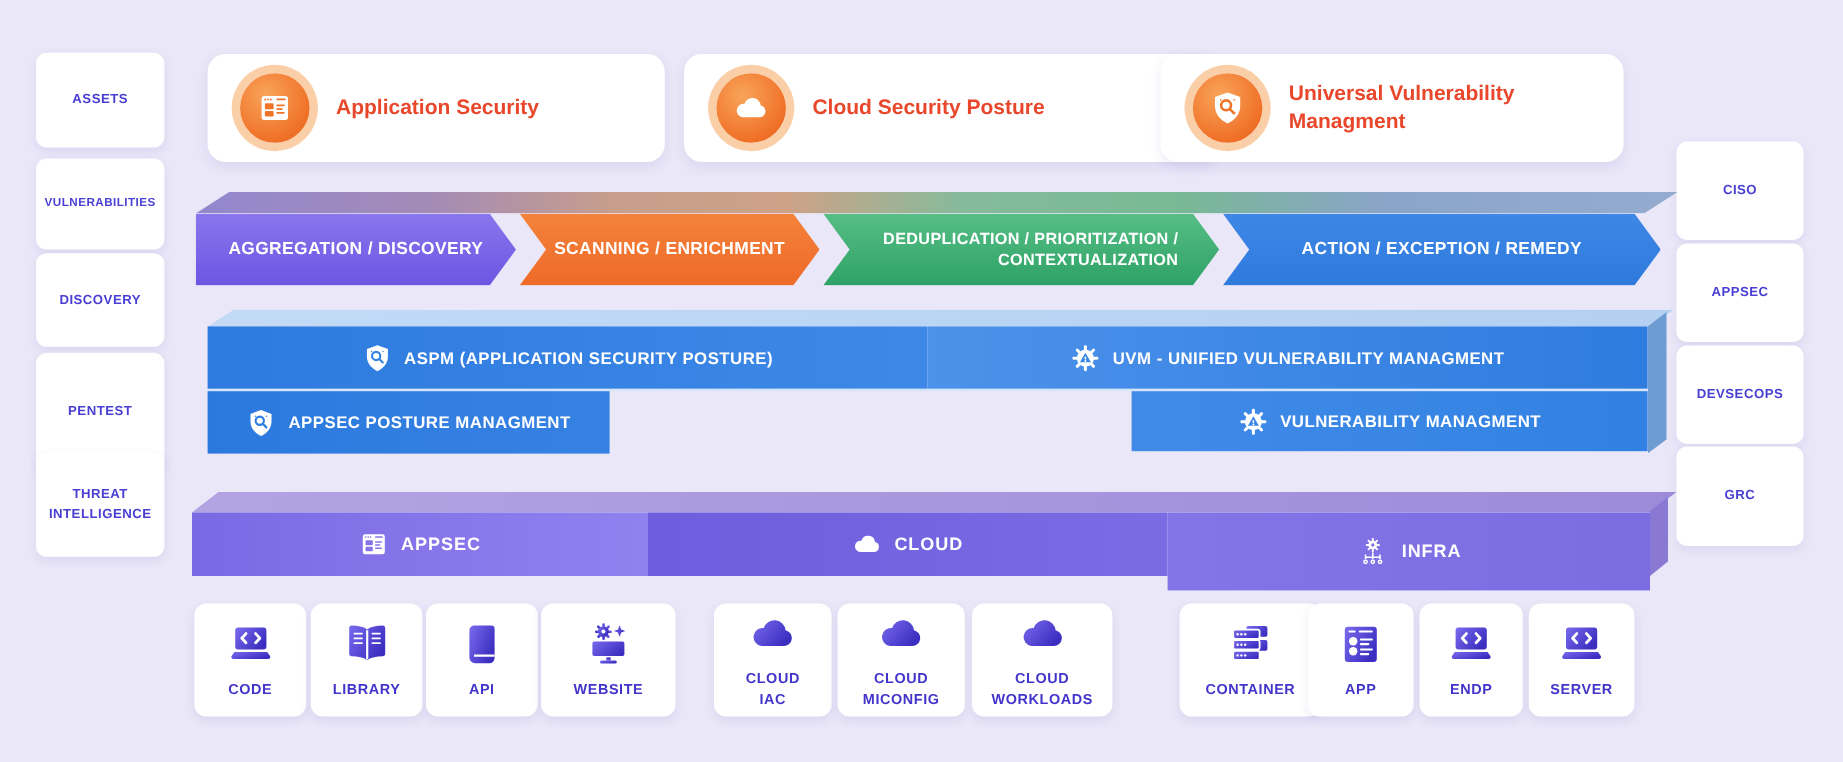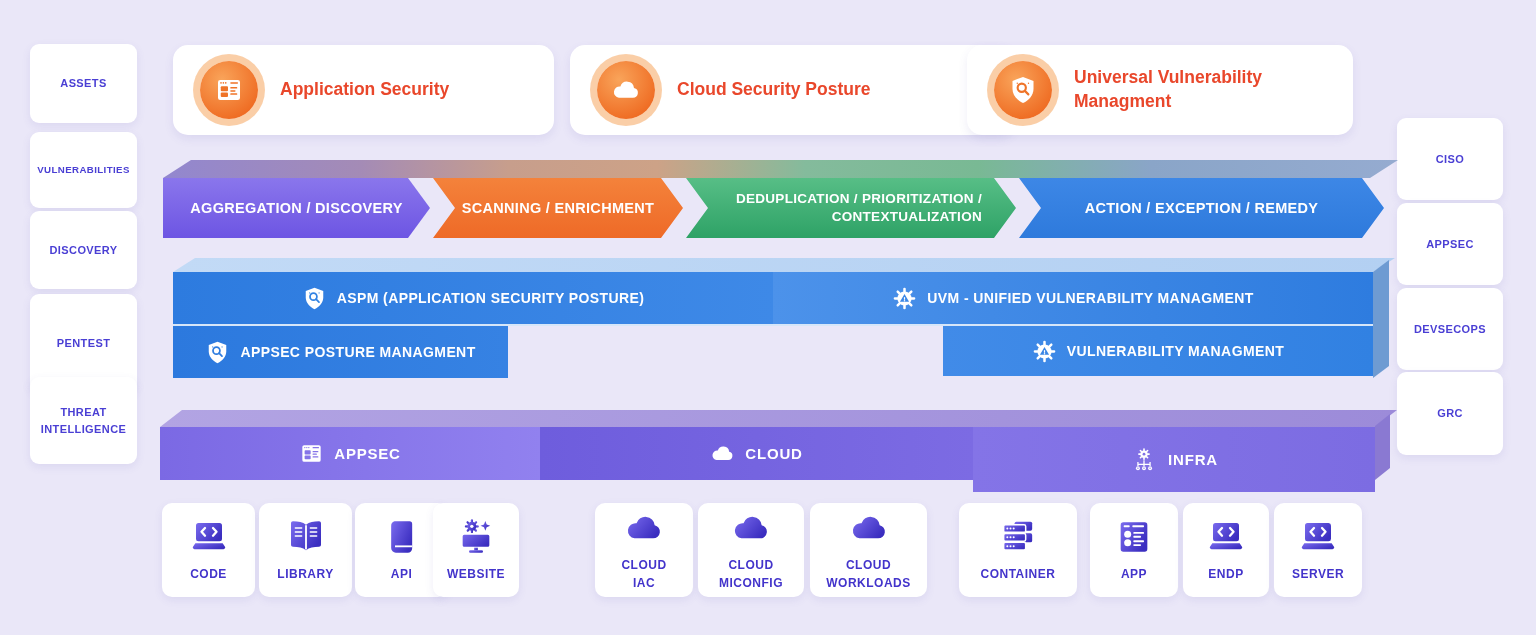--- a/index.html
+++ b/index.html
@@ -270,21 +270,21 @@
     </svg>
     <span class="alabel">LIBRARY</span>
   </div>
   <div class="acard" style="left:355px;width:93px">
     <svg class="aic" viewBox="0 0 24 24">
       <path fill="url(#ig)" d="M7.5 2.6h9a1.6 1.6 0 0 1 1.6 1.6v14.6a2.6 2.6 0 0 1-2.6 2.6H8.3a2.8 2.8 0 0 1-2.8-2.8V5.4a2.8 2.8 0 0 1 2-2.8z"></path>
       <path d="M7.8 17.6h10.3" stroke="#fff" stroke-width="1.1"></path>
     </svg>
     <span class="alabel">API</span>
   </div>
-  <div class="acard" style="left:433px;width:86px">
+  <div class="acard" style="left:451px;width:112px">
     <svg class="aic" viewBox="0 0 24 24">
       <g fill="url(#ig)">
         <rect x="8.9" y="1.4" width="1.3" height="8.4" rx=".6"></rect>
         <rect x="8.9" y="1.4" width="1.3" height="8.4" rx=".6" transform="rotate(45 9.5 5.6)"></rect>
         <rect x="8.9" y="1.4" width="1.3" height="8.4" rx=".6" transform="rotate(90 9.5 5.6)"></rect>
         <rect x="8.9" y="1.4" width="1.3" height="8.4" rx=".6" transform="rotate(135 9.5 5.6)"></rect>
         <circle cx="9.5" cy="5.6" r="2.7"></circle>
         <path d="M17.6 2.4l.8 2.1 2.1.8-2.1.8-.8 2.1-.8-2.1-2.1-.8 2.1-.8z"></path>
       </g>
       <circle cx="9.5" cy="5.6" r="1" fill="#fff"></circle>
@@ -307,21 +307,21 @@
     </svg>
     <span class="alabel" style="max-width:80px">CLOUD MICONFIG</span>
   </div>
   <div class="acard" style="left:810px;width:117px">
     <svg class="aic" viewBox="0 0 24 24">
       <path fill="url(#ig)" d="M6.3 18.2h11.2a4 4 0 0 0 .9-7.9 5.6 5.6 0 0 0-10.9-1.1 4.4 4.4 0 0 0-1.2 9z"></path>
     </svg>
     <span class="alabel" style="max-width:90px">CLOUD WORKLOADS</span>
   </div>
 
-  <div class="acard" style="left:959px;width:118px">
+  <div class="acard" style="left:983px;width:118px">
     <svg class="aic" viewBox="0 0 24 24">
       <g fill="url(#ig)">
         <rect x="10" y="2.8" width="10.5" height="5.4" rx="1"></rect>
         <rect x="10" y="9.8" width="10.5" height="5.4" rx="1"></rect>
       </g>
       <g fill="url(#ig)" stroke="#fff" stroke-width=".9">
         <rect x="3.4" y="4.6" width="13.2" height="4.6" rx="1"></rect>
         <rect x="3.4" y="9.9" width="13.2" height="4.6" rx="1"></rect>
         <rect x="3.4" y="15.2" width="13.2" height="4.6" rx="1"></rect>
       </g>

